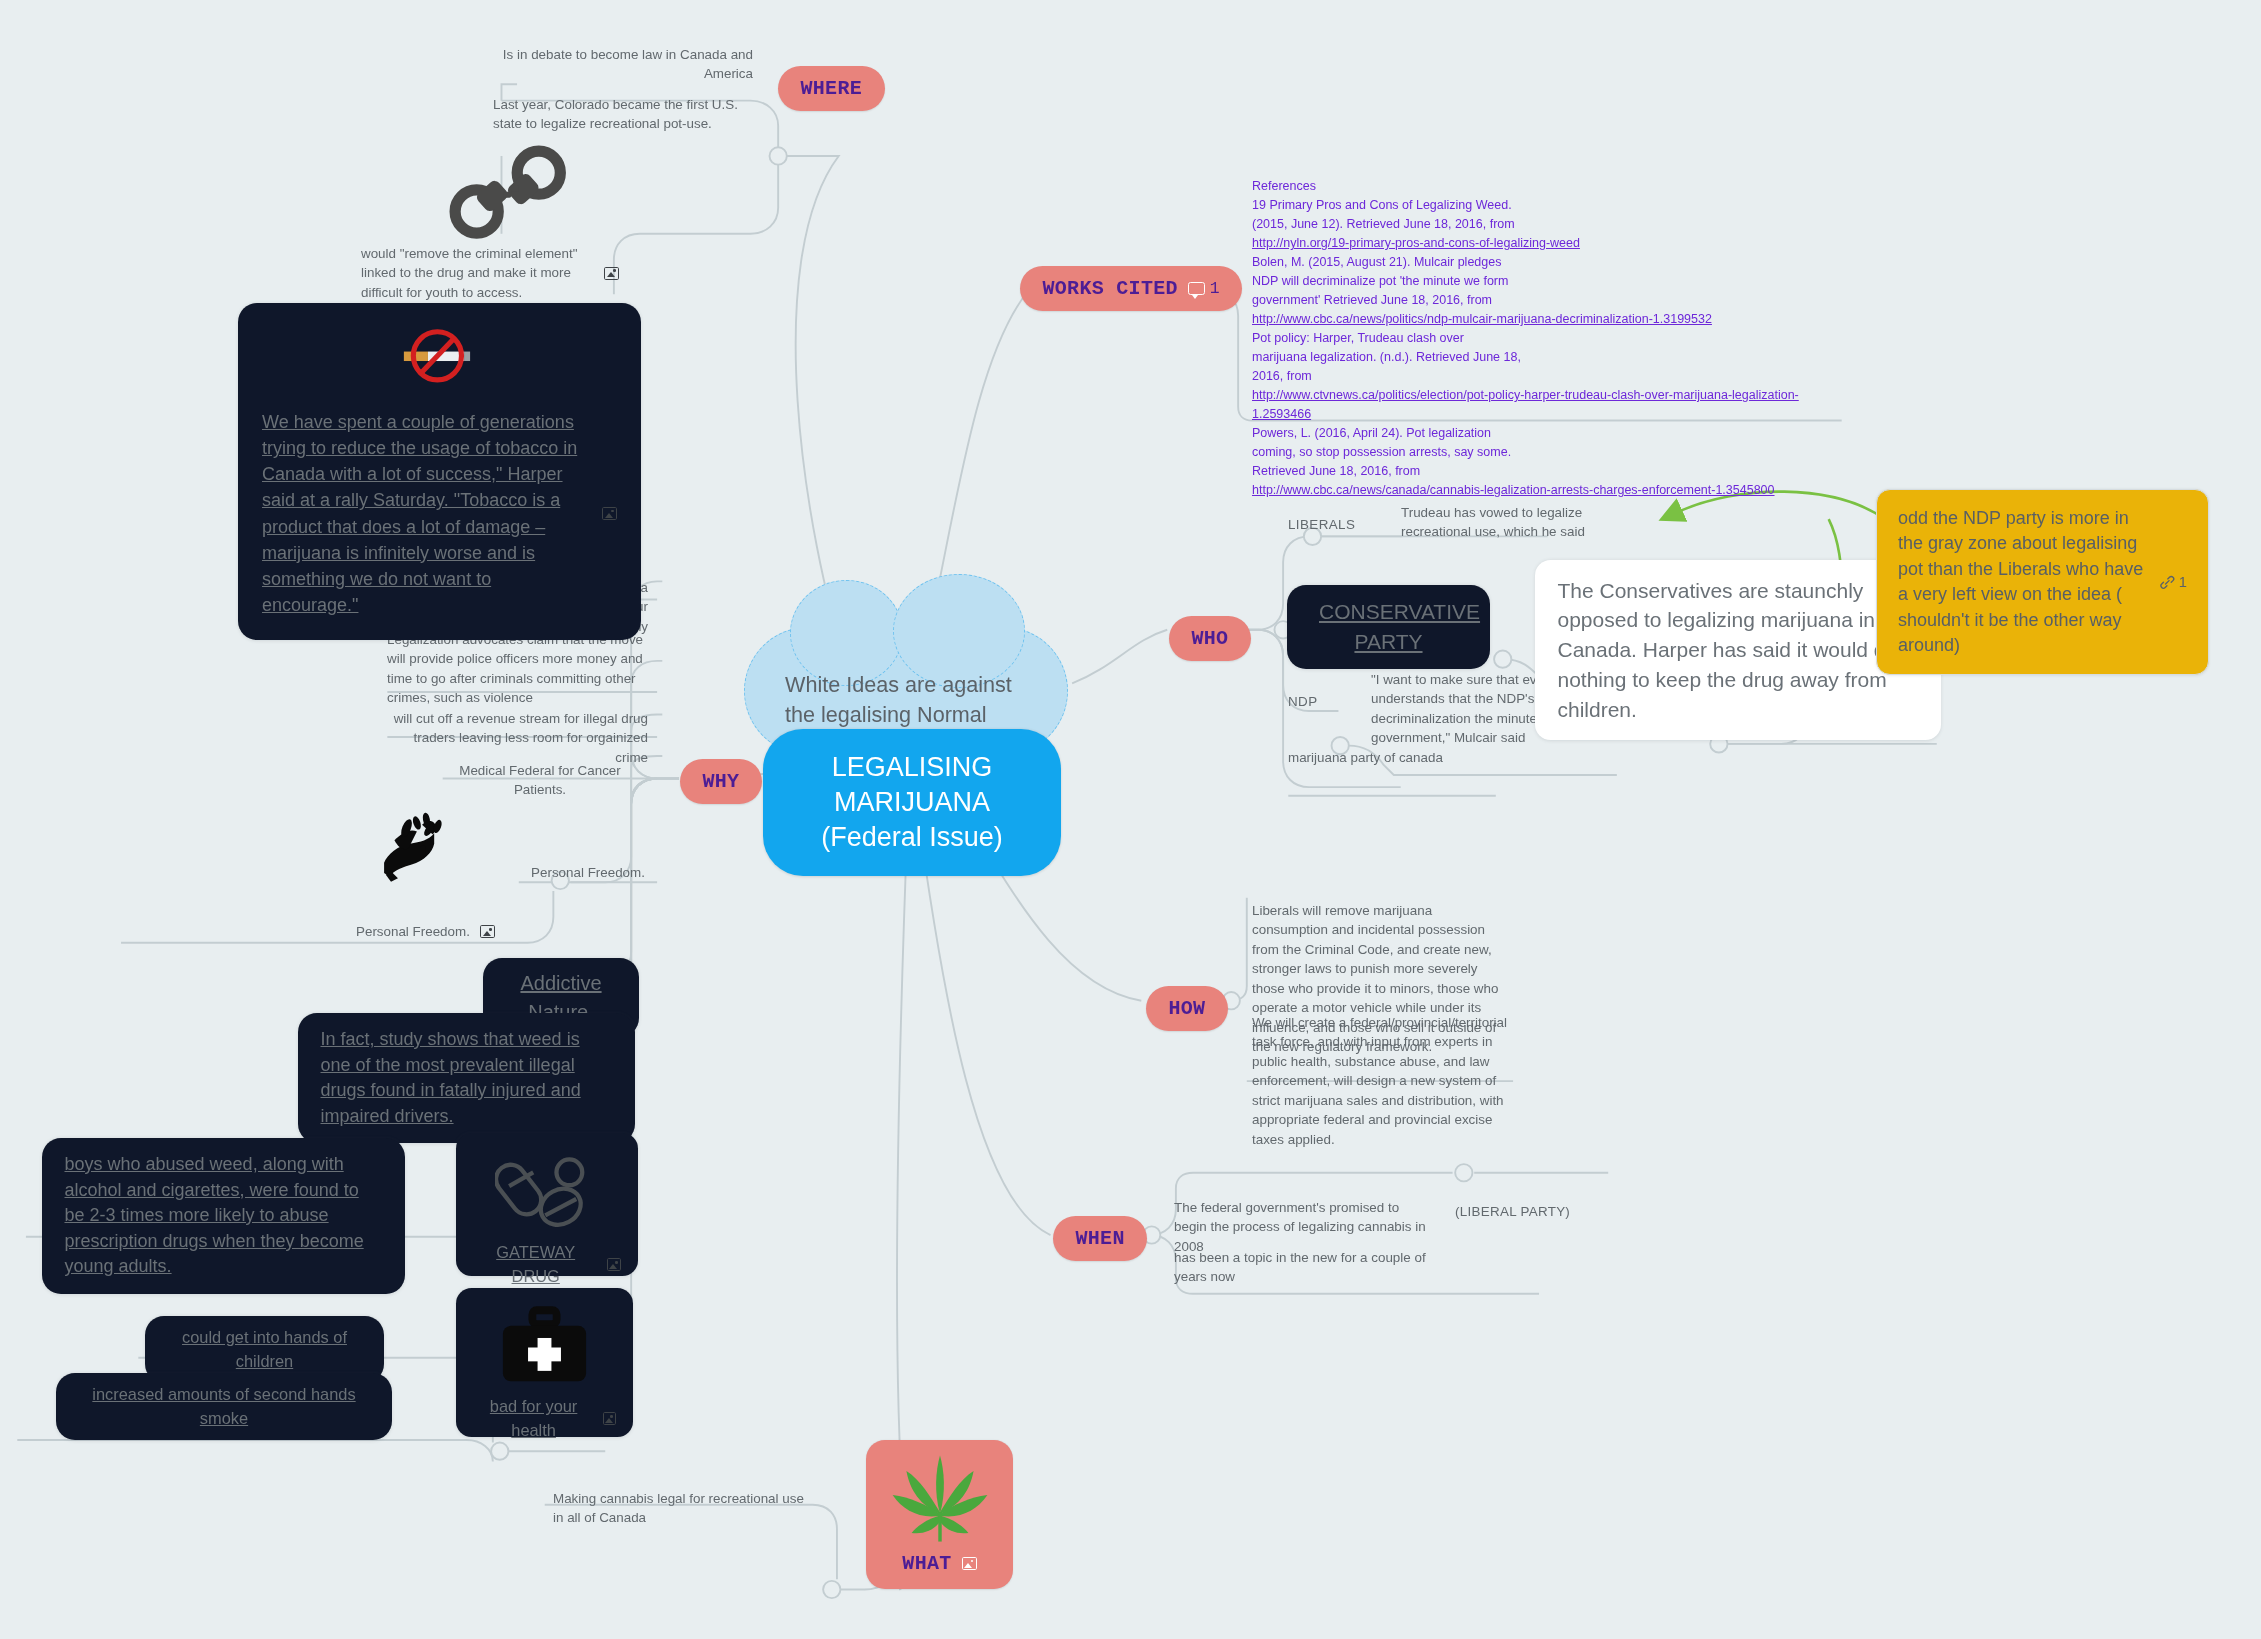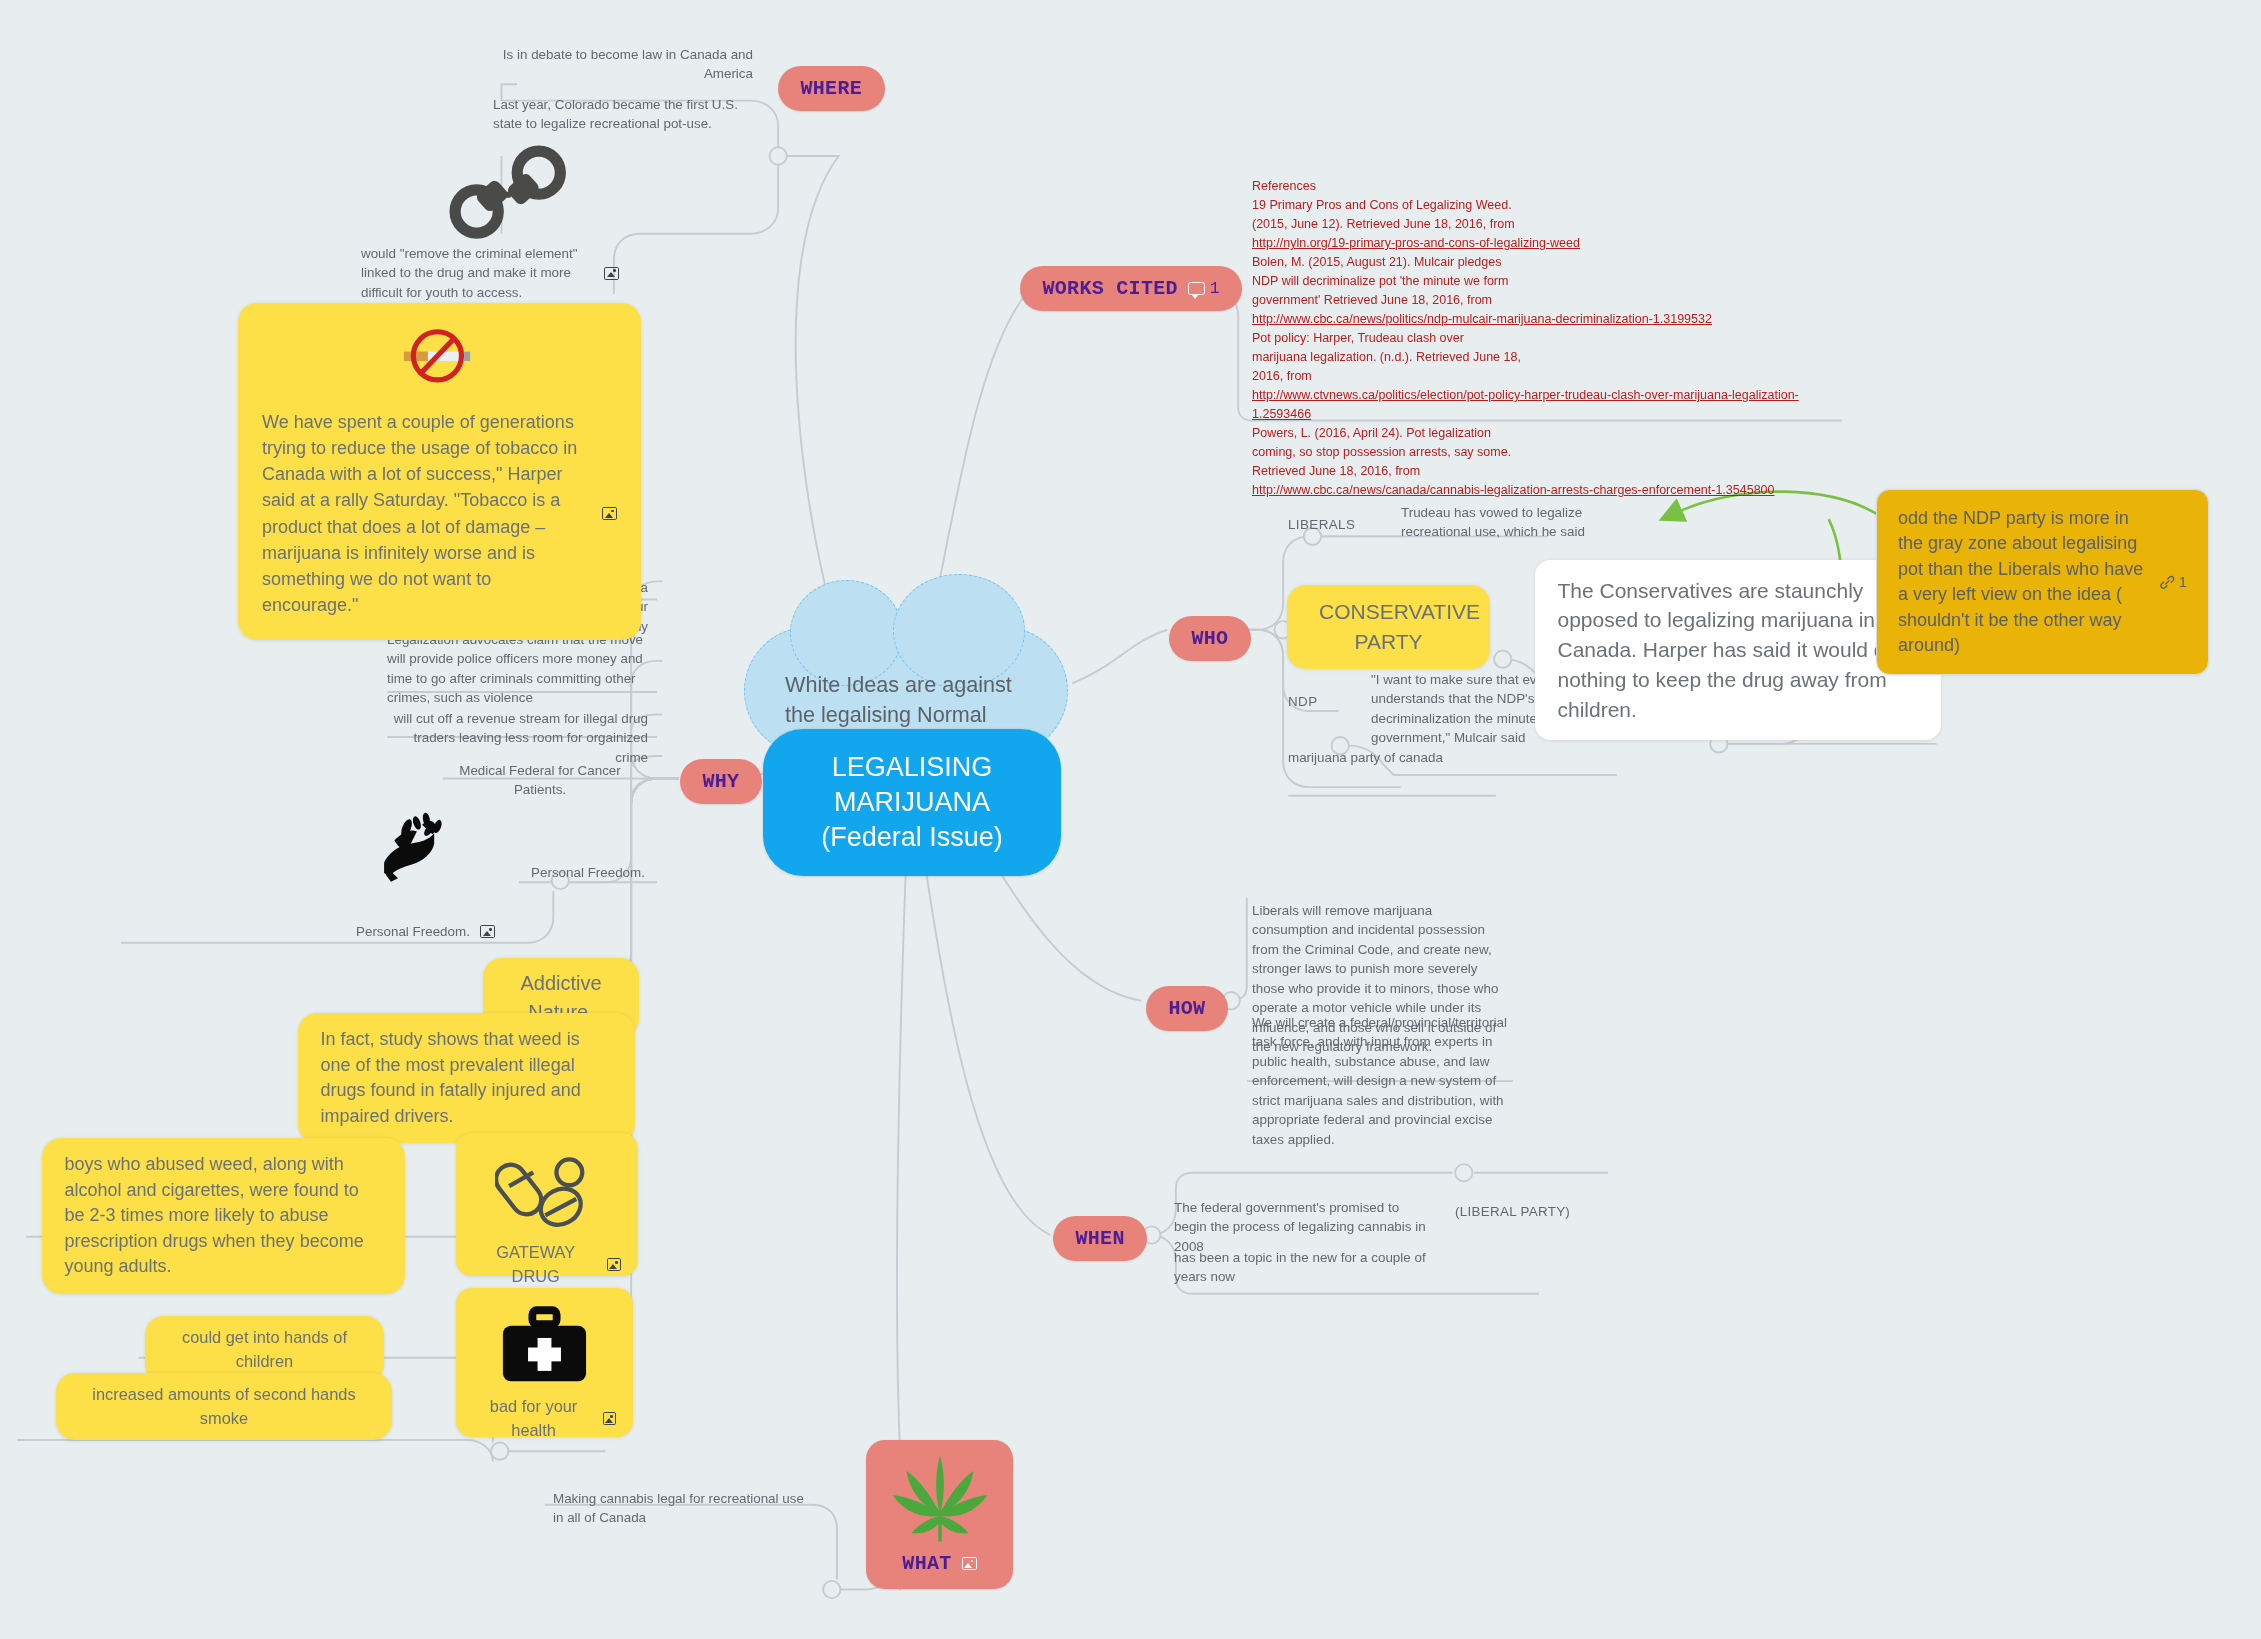--- a/index.html
+++ b/index.html
@@ -71,28 +71,29 @@
     font-size:13.4px;
     line-height:1.45;
     color:#62696e;
   }
   .txt.c { text-align:center; }
   .txt.r { text-align:right; }
 
   
   .card {
     position:absolute;
-    background:#fde047;
+    background:#0f172a;
     border-radius:19px;
     box-shadow:0 0.9px 3.5px rgba(60,70,80,.13);
     padding:14px 22.5px;
     font-size:18px;
     line-height:1.42;
     color:#6a7177;
     z-index:5;
+    text-decoration:underline;
   }
   .card.sm  { font-size:16.4px; padding:10.4px 21px; }
   .card.imgcard { padding:17.3px; text-align:center; border-radius:15.6px; }
 
   .capt { font-size:16.4px; color:#6a7177; display:flex; align-items:center; justify-content:center; gap:8.6px; margin-top:5.2px; }
 
   .icon-img{ display:inline-block; width:14.7px; height:13px; border:1.6px solid #3e4347; border-radius:1.7px; position:relative; vertical-align:middle;}
   .icon-img::before{content:"";position:absolute;left:1.3px;bottom:1.3px;width:0;height:0;border-left:4.3px solid transparent;border-right:4.3px solid transparent;border-bottom:5.2px solid #3e4347;}
   .icon-img::after{content:"";position:absolute;right:2.2px;top:1.7px;width:2.6px;height:2.6px;border-radius:50%;background:#3e4347;}
   .icon-img.white{ border-color:#fff; }
@@ -102,21 +103,21 @@
   .cmt { display:inline-flex; align-items:center; gap:5.2px; font-size:16.4px; font-weight:normal; }
   .cmt-bubble{ width:16.4px;height:13px;border:1.7px solid #fff;border-radius:2.6px;position:relative;}
   .cmt-bubble::after{content:"";position:absolute;left:2.6px;bottom:-5.2px;width:0;height:0;border-left:3.5px solid transparent;border-right:3.5px solid transparent;border-top:4.3px solid #fff;}
 
   .link-badge{ display:inline-flex; align-items:center; gap:4.3px; font-size:14.7px; color:#5b6268; }
 
   .refbox{
     position:absolute;
     font-size:12.5px;
     line-height:1.52;
-    color:#b91c1c;
+    color:#6d28d9;
     white-space:pre-line;
   }
 
   .annot{
     position:absolute;
     background:#eab308;
     border:0.9px solid #d6dcdf;
     border-radius:14px;
     padding:15.6px 21px;
     font-size:18px;

